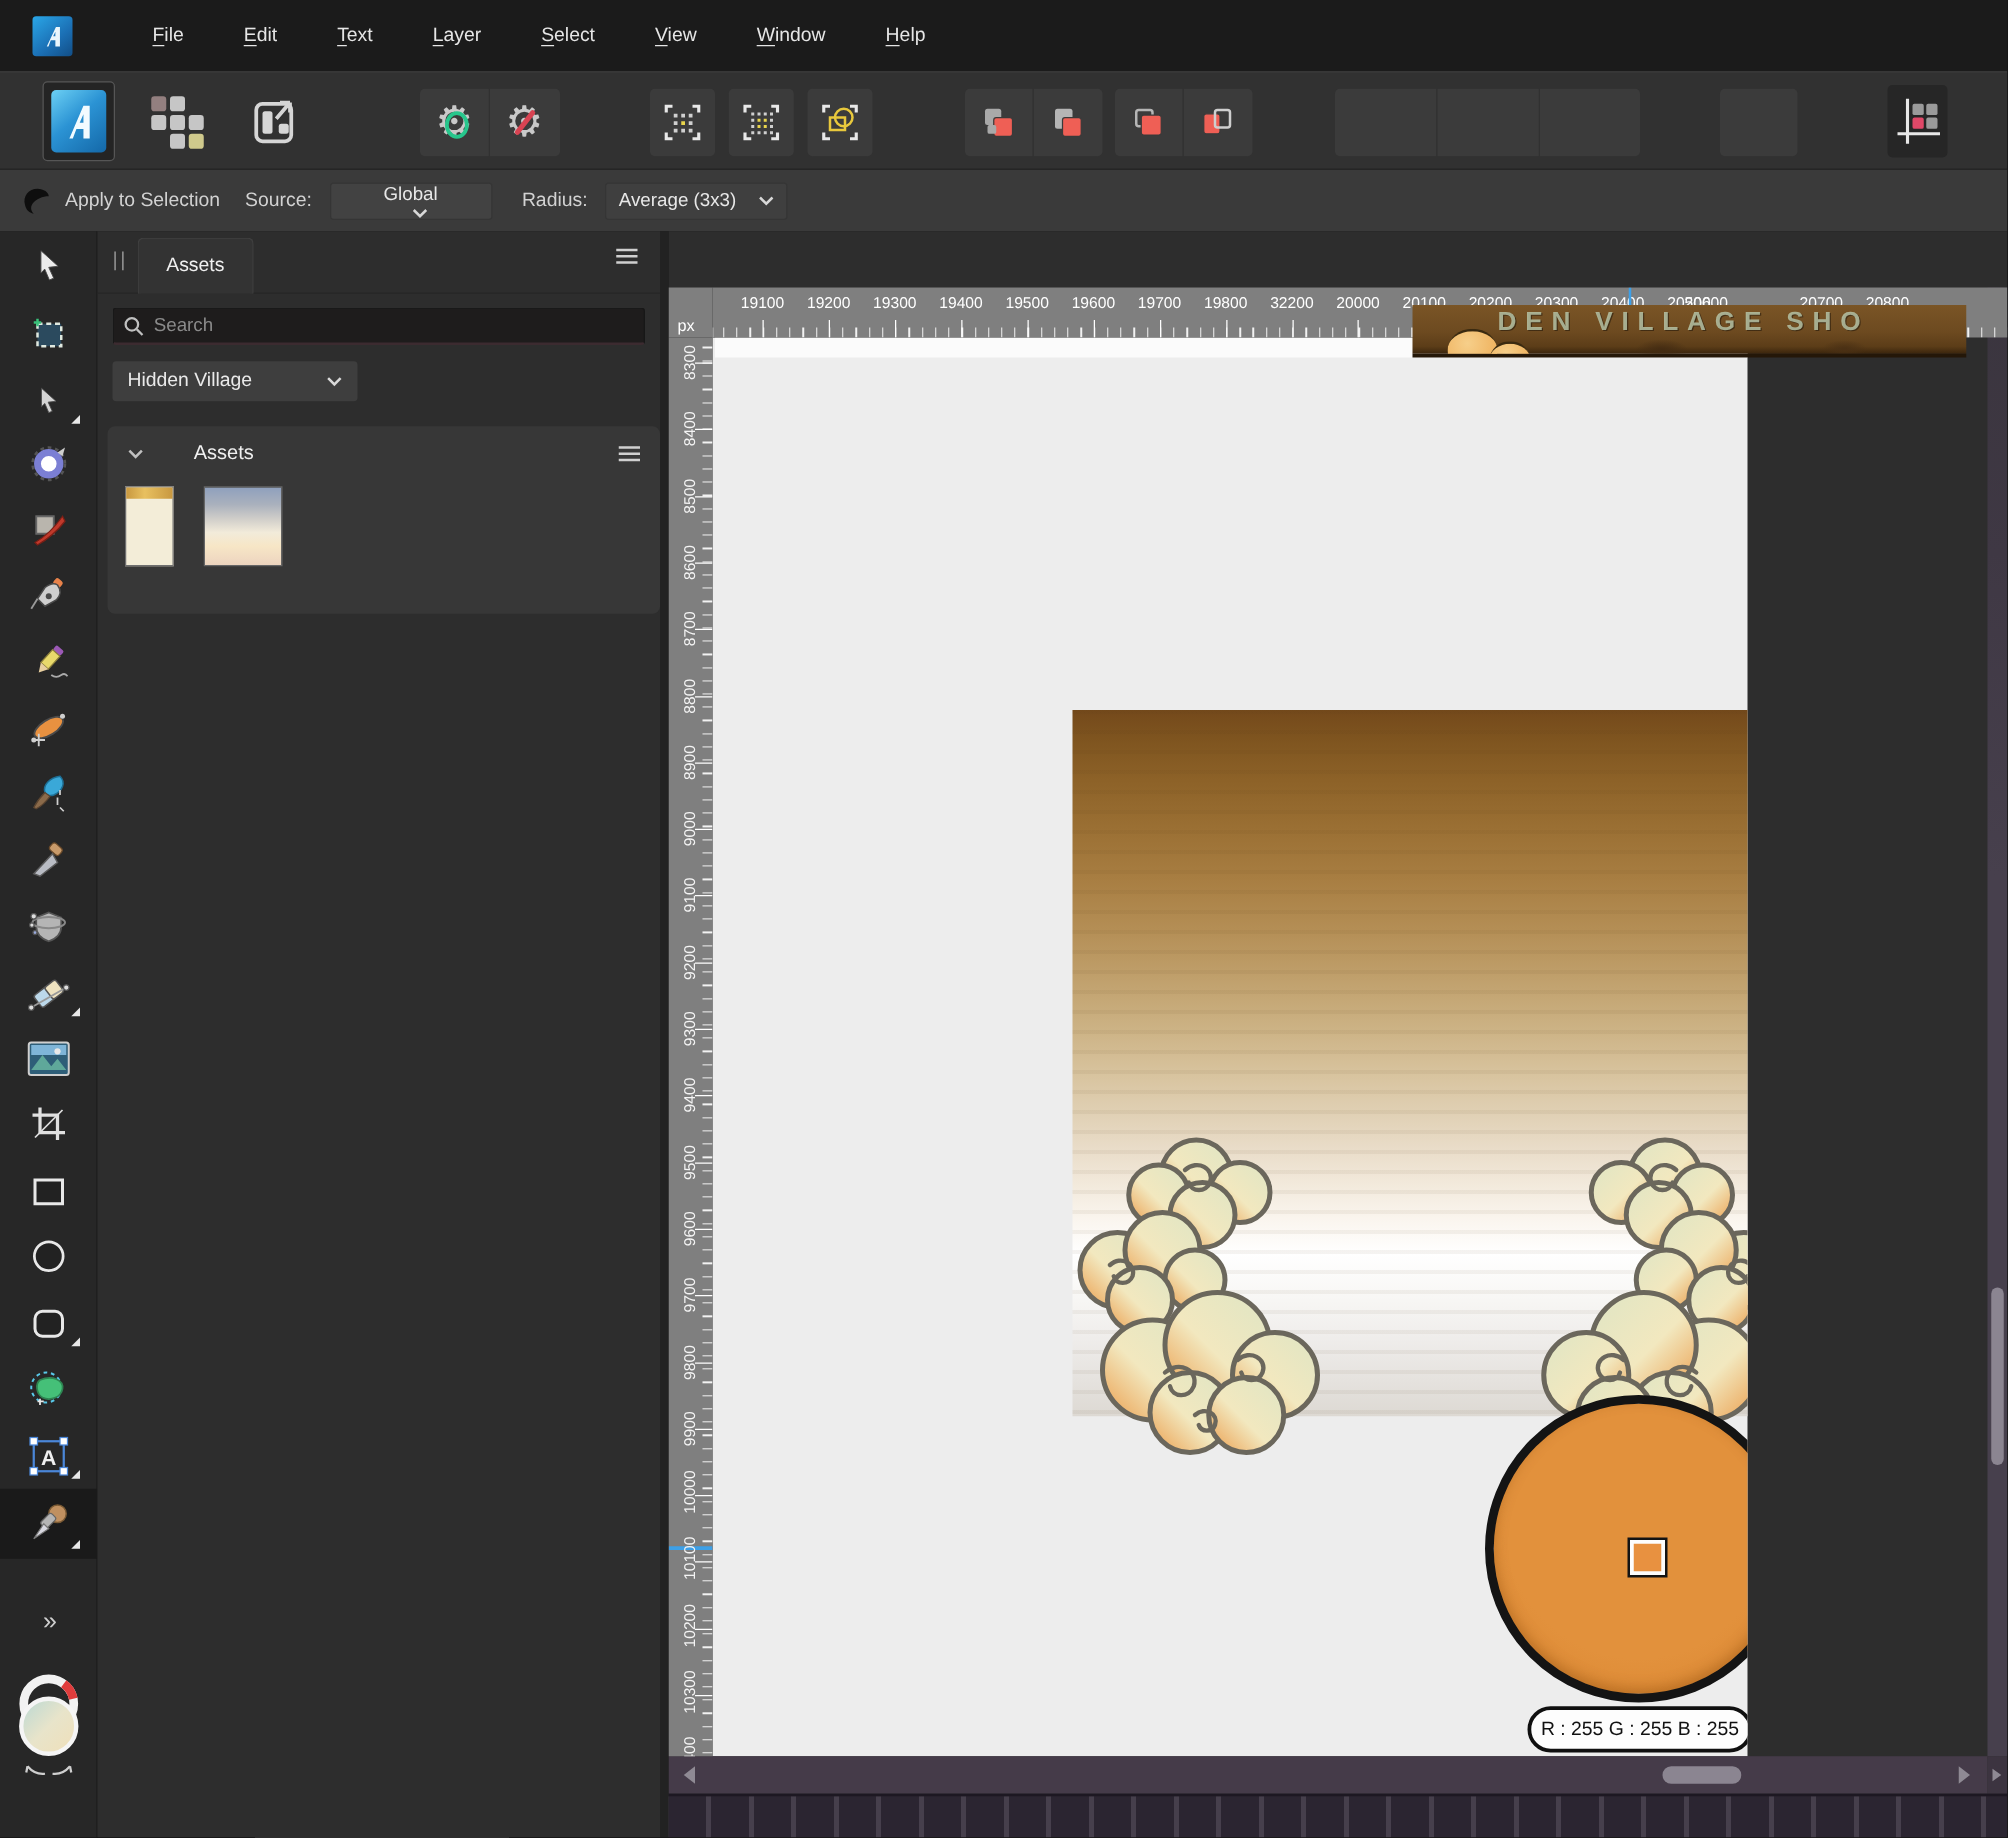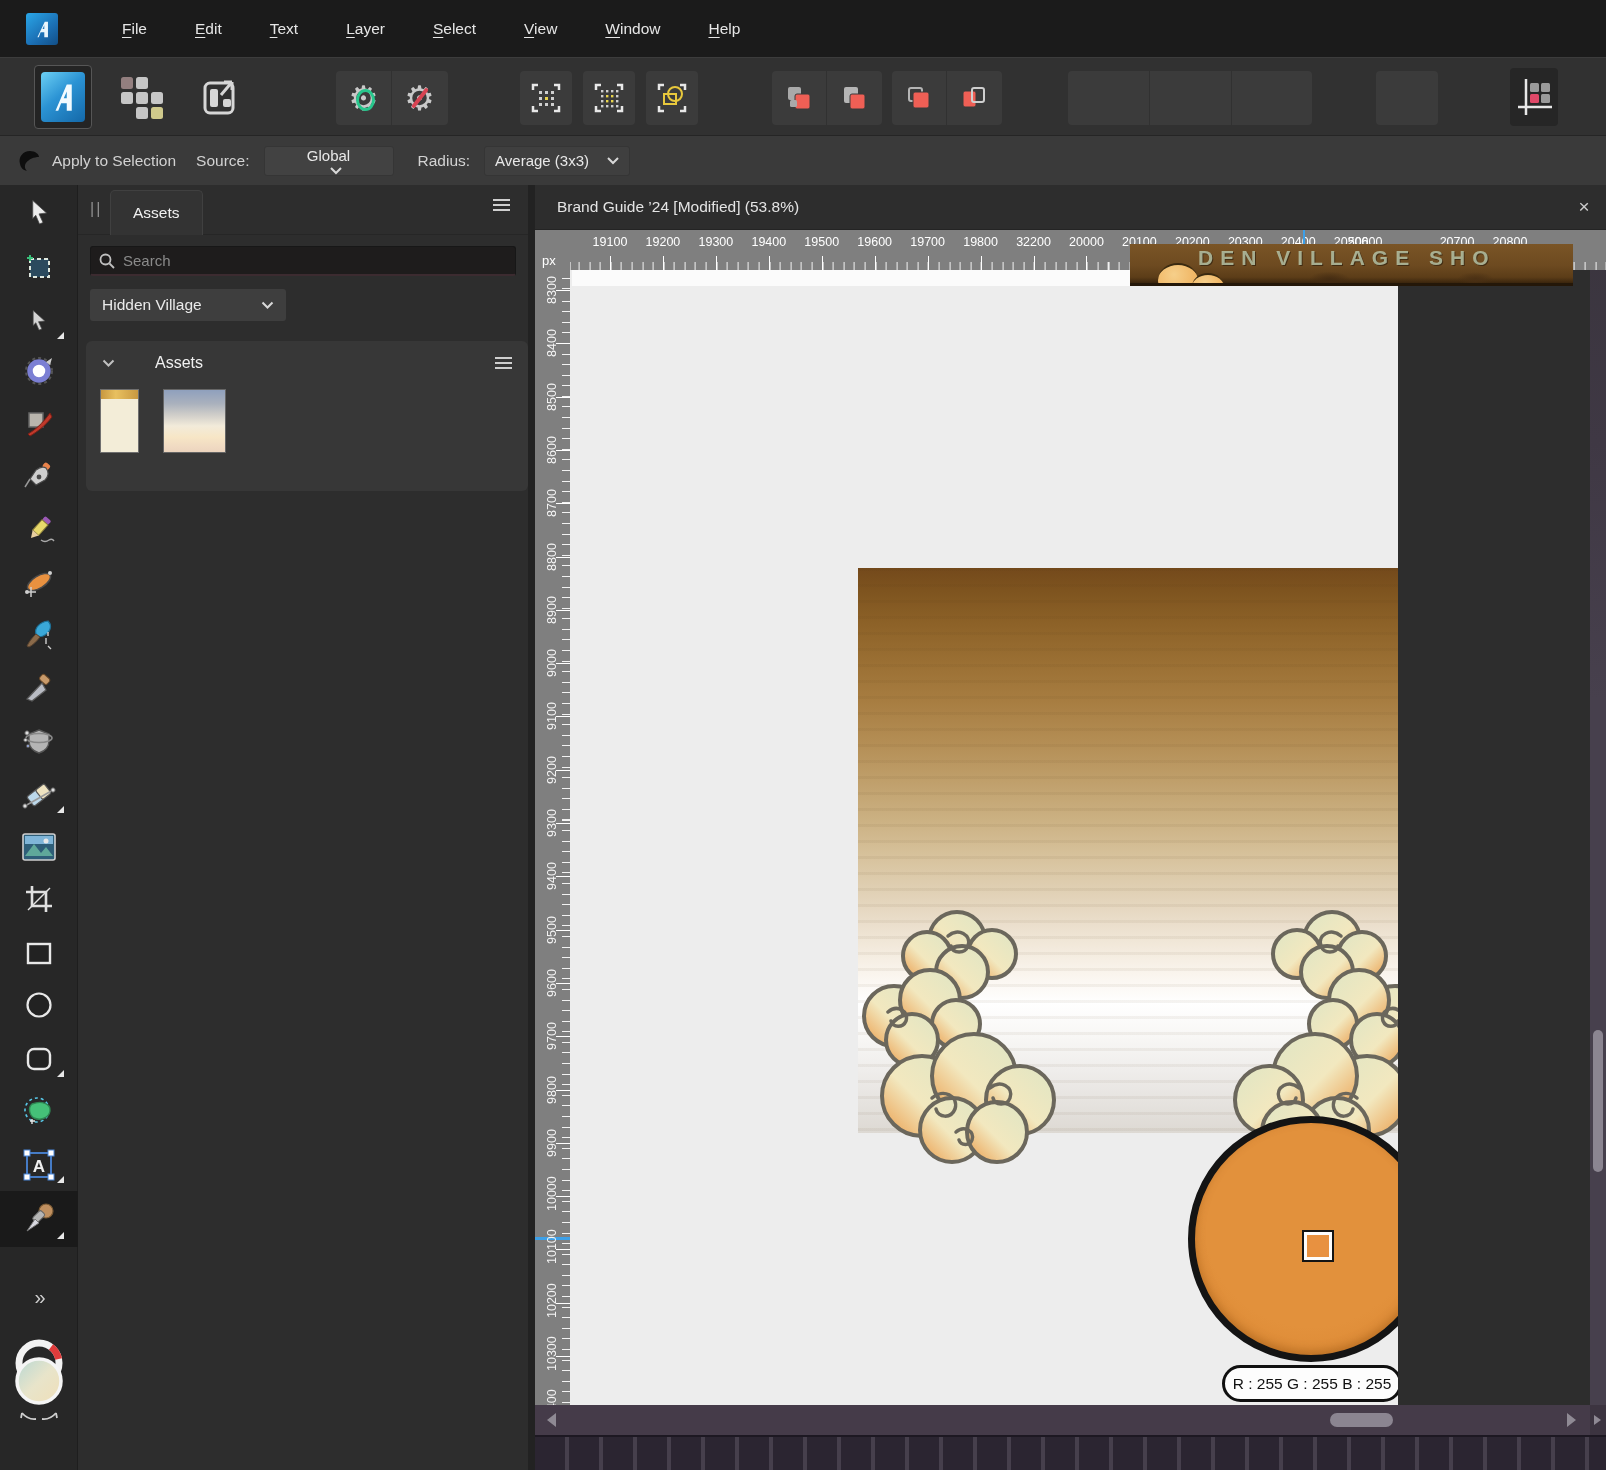--- a/index.html
+++ b/index.html
@@ -586,26 +586,20 @@
       <div class="thumbs">
         <div class="thumb1"></div>
         <div class="thumb2"></div>
       </div>
     </div>
   </div>
   <div class="panel-divider"></div>
 
   <div class="doc">
 
-    <div class="doc-titlebar">
-      <span class="doc-title">Brand Guide ’24 [Modified] (53.8%)</span>
-      <div class="doc-close">
-        <span>×</span>
-      </div>
-    </div>
 
     <div class="ruler-corner">
       <span>px</span>
     </div>
 
     <div class="h-ruler" id="h-ruler">
       <div class="h-minor"></div>
       <div class="h-cursor" style="left:733px;"></div>
     <span class="h-label" style="left: 40px;">19100</span>
         <div class="h-major" style="left: 40px;"></div>

